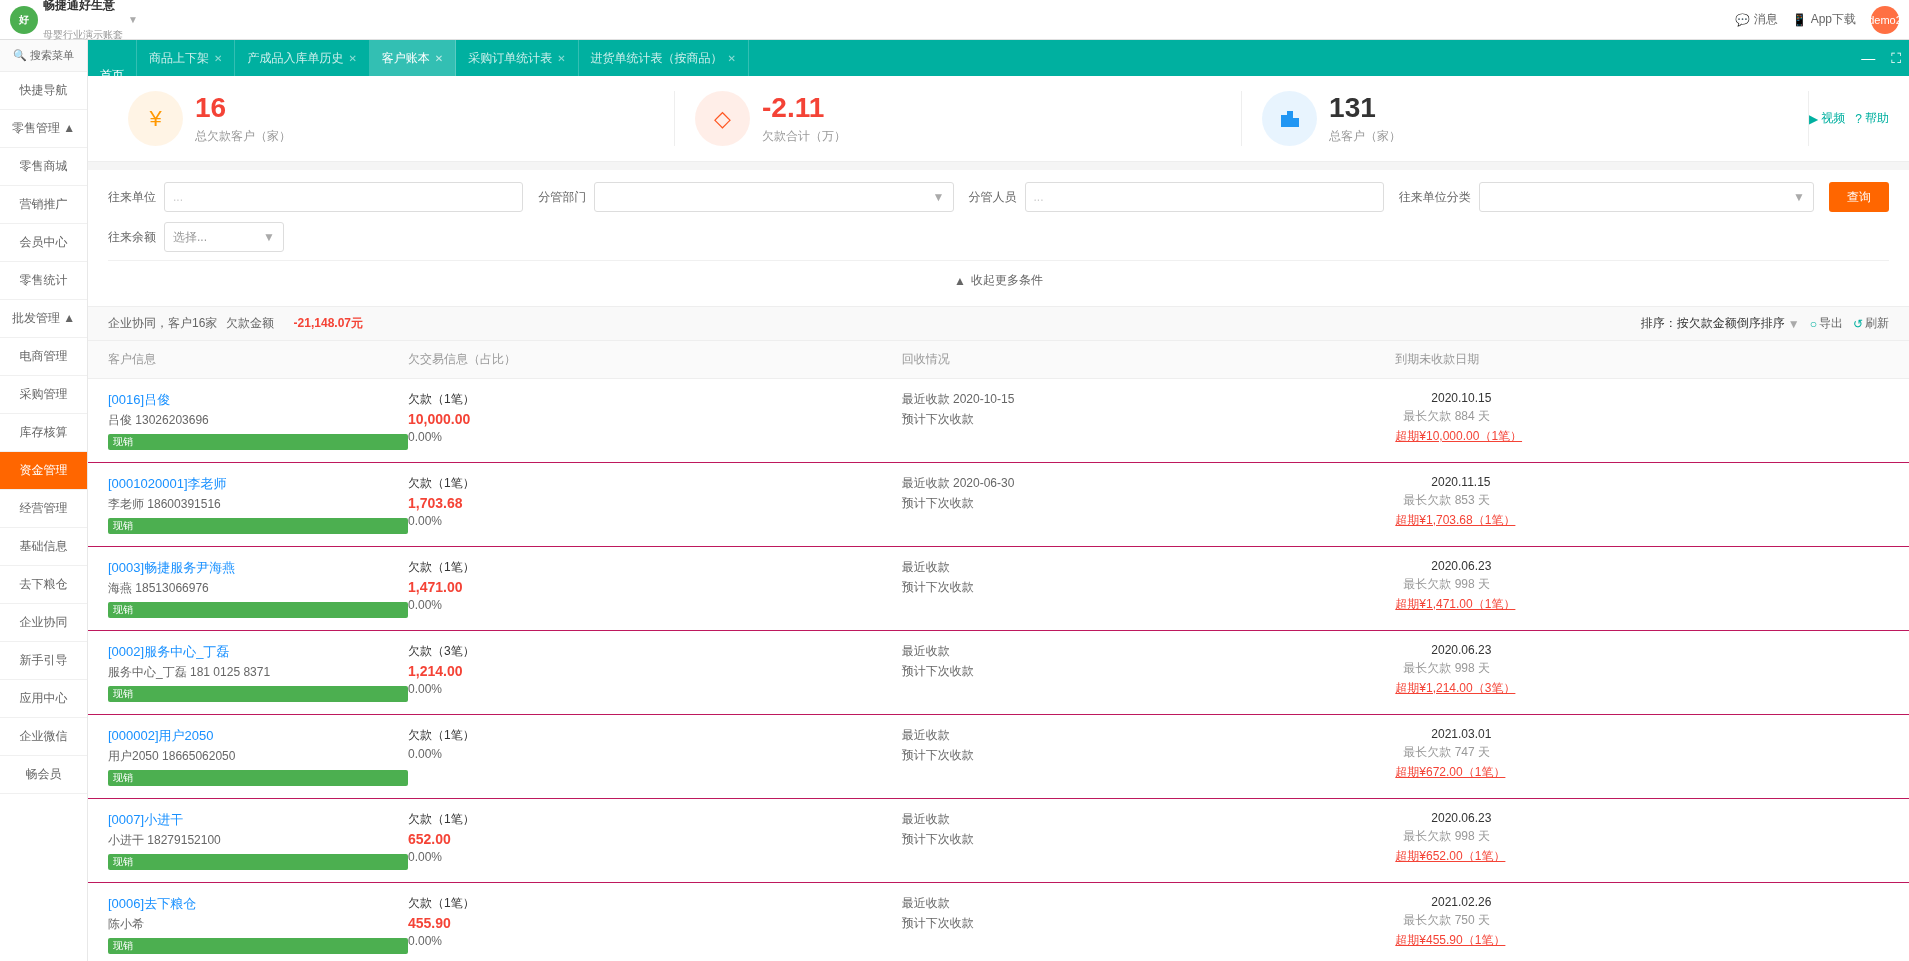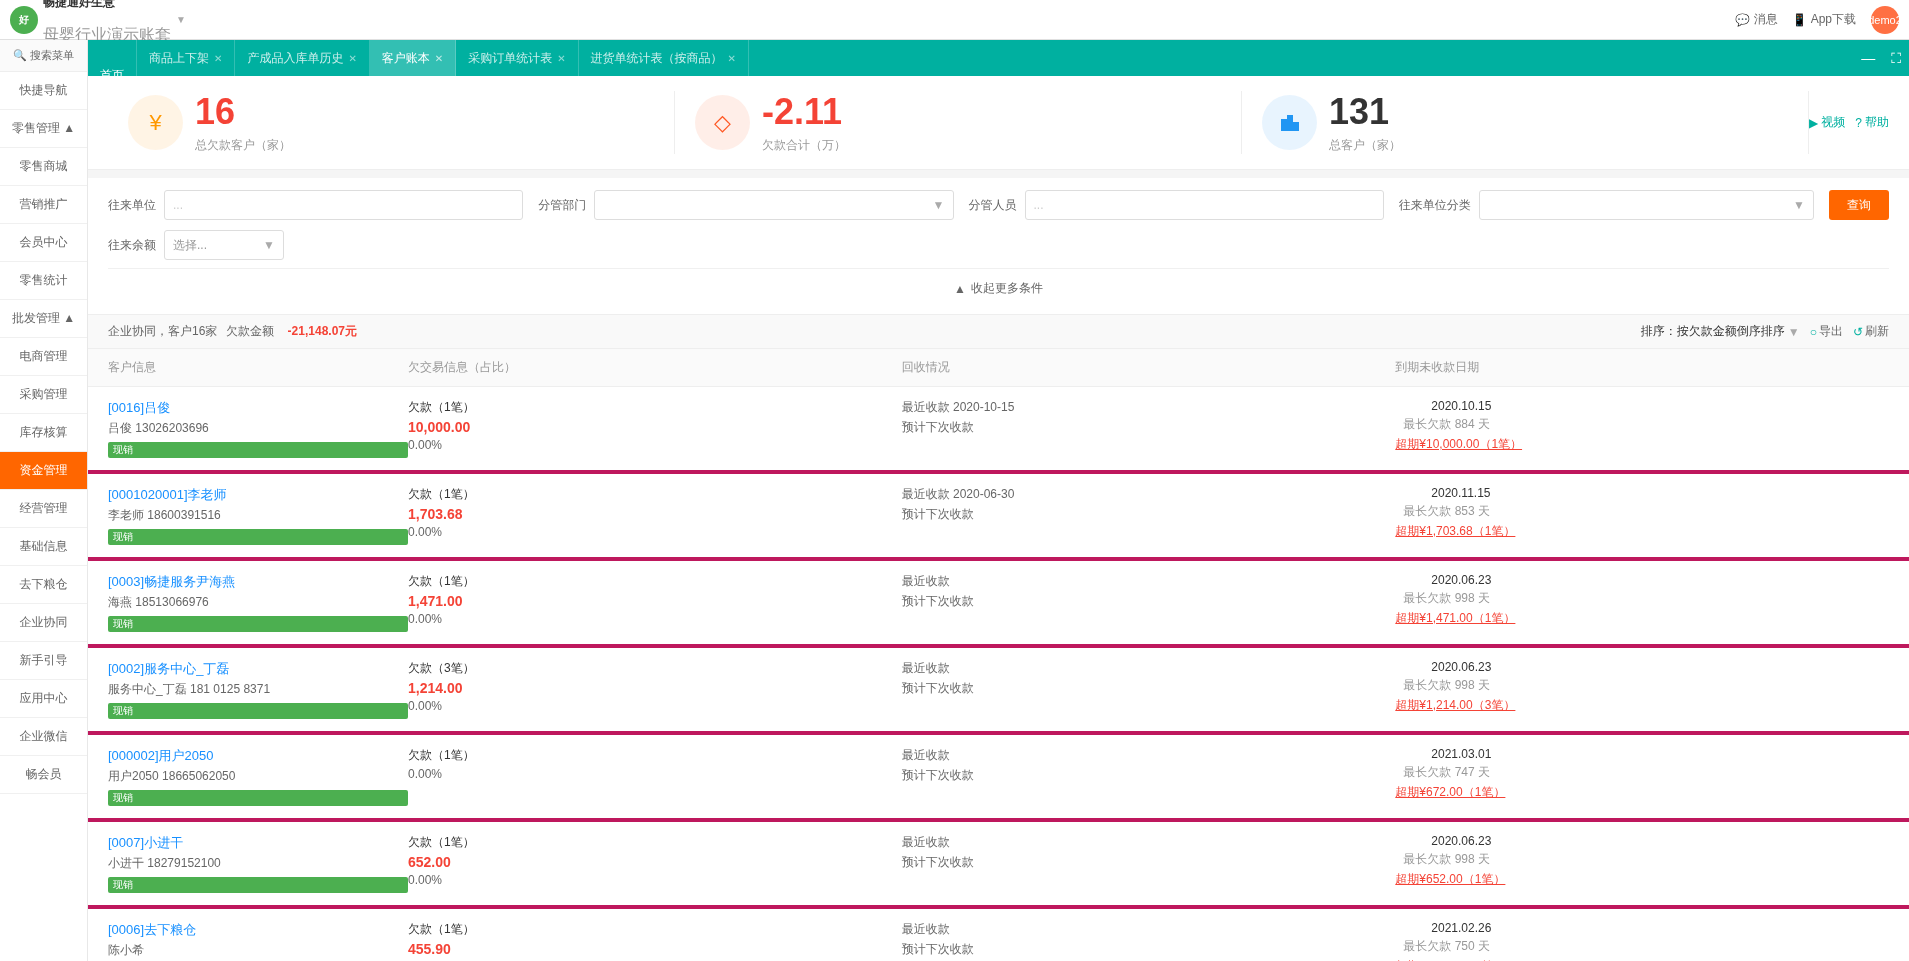--- a/index.html
+++ b/index.html
@@ -35,21 +35,21 @@
     .content-area { flex: 1; overflow-y: auto; background: #f5f5f5; }
 
     
     .stats-bar { background: white; display: flex; padding: 15px 20px; gap: 0; border-bottom: 1px solid #eee; }
     .stat-item { display: flex; align-items: center; gap: 12px; flex: 1; padding: 0 20px; border-right: 1px solid #eee; }
     .stat-item:last-child { border-right: none; }
     .stat-icon { width: 55px; height: 55px; border-radius: 50%; display: flex; align-items: center; justify-content: center; font-size: 22px; }
     .stat-icon-orange { background: rgba(255, 152, 0, 0.1); color: #ff9800; }
     .stat-icon-red { background: rgba(255, 87, 34, 0.1); color: #ff5722; }
     .stat-icon-blue { background: rgba(33, 150, 243, 0.1); color: #2196f3; }
-    .stat-value { font-size: 36px; font-weight: bold; }
+    .stat-value { font-size: 28px; font-weight: bold; }
     .stat-value-red { color: #f44336; }
     .stat-value-dark { color: #333; font-weight: 900; }
     .stat-label { font-size: 12px; color: #999; margin-top: 4px; }
     .stat-right-links { margin-left: auto; display: flex; align-items: center; gap: 10px; font-size: 12px; color: #00b0a0; }
 
     
     .filter-area { background: white; padding: 12px 20px; margin-top: 8px; }
     .filter-row { display: flex; align-items: center; gap: 15px; margin-bottom: 10px; }
     .filter-item { display: flex; align-items: center; gap: 8px; flex: 1; }
     .filter-label { font-size: 12px; color: #666; white-space: nowrap; }
@@ -60,21 +60,21 @@
     .filter-row2 { display: flex; gap: 15px; }
 
     
     .result-summary { background: #f9f9f9; padding: 8px 20px; display: flex; align-items: center; justify-content: space-between; border-top: 1px solid #eee; border-bottom: 1px solid #eee; }
     .result-actions { display: flex; align-items: center; gap: 10px; font-size: 12px; color: #666; }
     .sort-select { display: flex; align-items: center; gap: 3px; color: #333; cursor: pointer; }
 
     
     .data-table { background: white; margin-top: 0; }
     .table-header { display: grid; grid-template-columns: 300px 1fr 1fr 1fr; padding: 10px 20px; background: #fafafa; border-bottom: 1px solid #eee; font-size: 12px; color: #999; font-weight: normal; }
-    .table-row { display: grid; grid-template-columns: 300px 1fr 1fr 1fr; padding: 12px 20px; border-bottom: 4px solid #be185d; background: white; }
+    .table-row { display: grid; grid-template-columns: 300px 1fr 1fr 1fr; padding: 12px 20px; border-bottom: 1px solid #be185d; background: white; }
 
     .customer-info { display: flex; flex-direction: column; gap: 3px; }
     .customer-name-link { color: #1890ff; font-size: 13px; cursor: pointer; text-decoration: none; }
     .customer-phone { font-size: 12px; color: #666; }
     .customer-tag { display: inline-block; background: #4CAF50; color: white; font-size: 10px; padding: 1px 5px; border-radius: 2px; margin-top: 2px; }
 
     .debt-info { display: flex; flex-direction: column; gap: 3px; }
     .debt-count { font-size: 12px; color: #333; }
     .debt-amount { font-size: 14px; color: #f44336; font-weight: bold; }
     .debt-percent { font-size: 12px; color: #666; }
@@ -87,21 +87,21 @@
     .overdue-link { color: #f44336; cursor: pointer; text-decoration: underline; }
   </style>
 </head>
 <body>
 
 <div class="top-bar">
   <div class="logo-area">
     <div class="logo-icon">好</div>
     <div style="display:flex;flex-direction:column;gap:14px">
       <span style="font-size:12px;color:#333;font-weight:bold;">畅捷通好生意</span>
-      <span style="font-size:16px;color:#999;">母婴行业演示账套</span>
+      <span style="font-size:10px;color:#999;">母婴行业演示账套</span>
     </div>
     <span style="color:#aaa;font-size:10px;cursor:pointer;">▼</span>
   </div>
   <div class="top-right">
     <div class="top-right-item">
       <span>💬</span>
       <span>消息</span>
     </div>
     <div class="top-right-item">
       <span>📱</span>
@@ -297,21 +297,21 @@
             <span>▲</span>
             <span>收起更多条件</span>
           </div>
         </div>
       </div>
 
       <div class="result-summary">
         <div>
           <span style="font-size:12px;color:#666;">企业协同，客户16家</span>
           <span style="font-size:12px;color:#666;margin-left:5px;">欠款金额</span>
-          <span style="font-size:12px;color:#f44336;font-weight:bold;margin-left:10px;">-21,148.07元</span>
+          <span style="font-size:12px;color:#f44336;font-weight:bold;margin-left:16px;">-21,148.07元</span>
         </div>
         <div class="result-actions">
           <div class="sort-select">
             <span>排序：按欠款金额倒序排序</span>
             <span style="color:#aaa;">▼</span>
           </div>
           <div style="cursor:pointer;display:flex;align-items:center;gap:2px;">
             <span style="color:#00b0a0;">○</span>
             <span>导出</span>
           </div>

